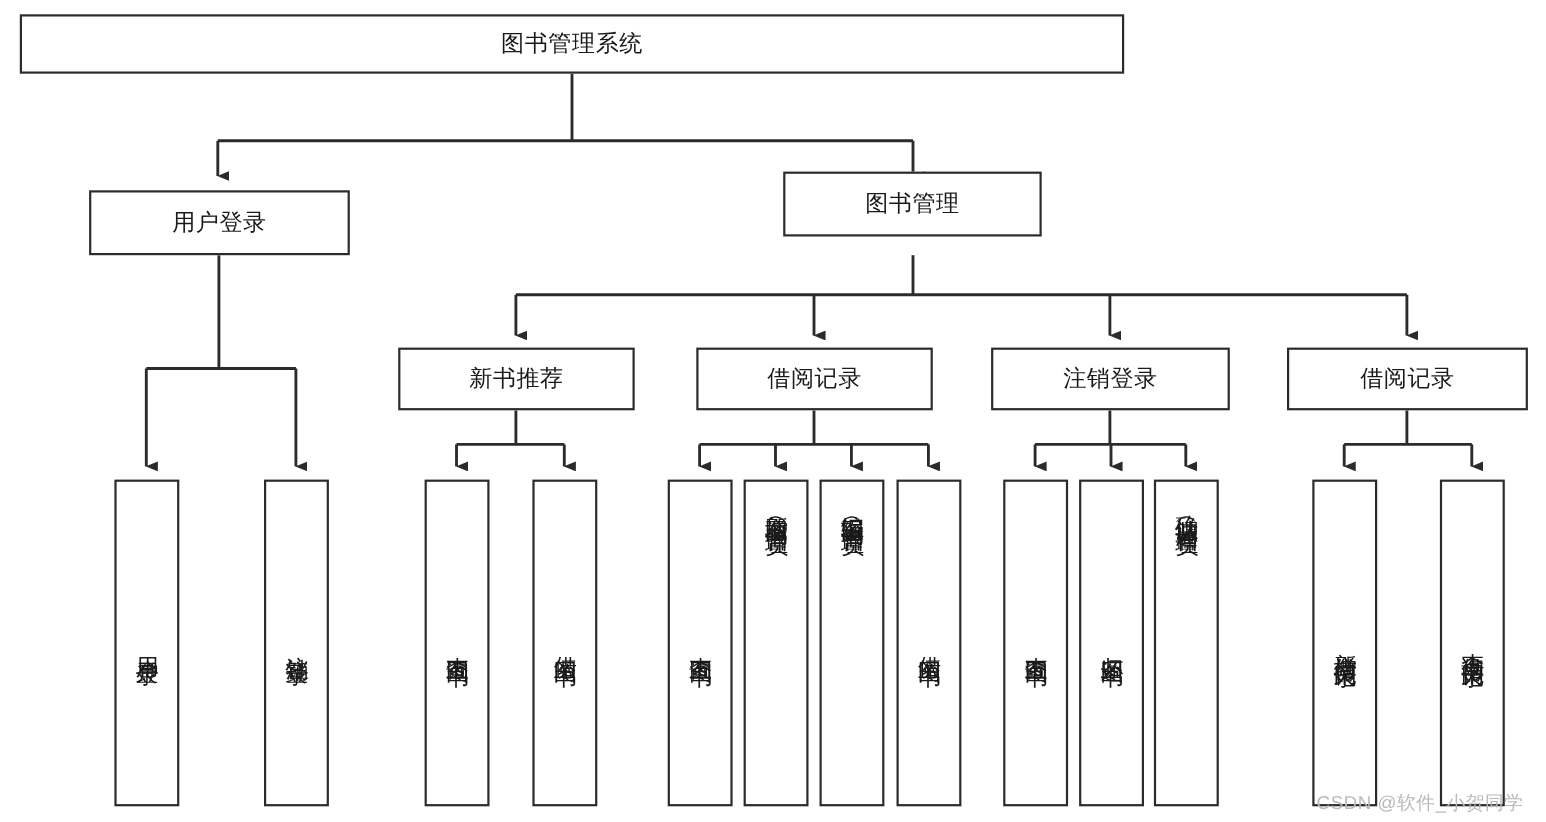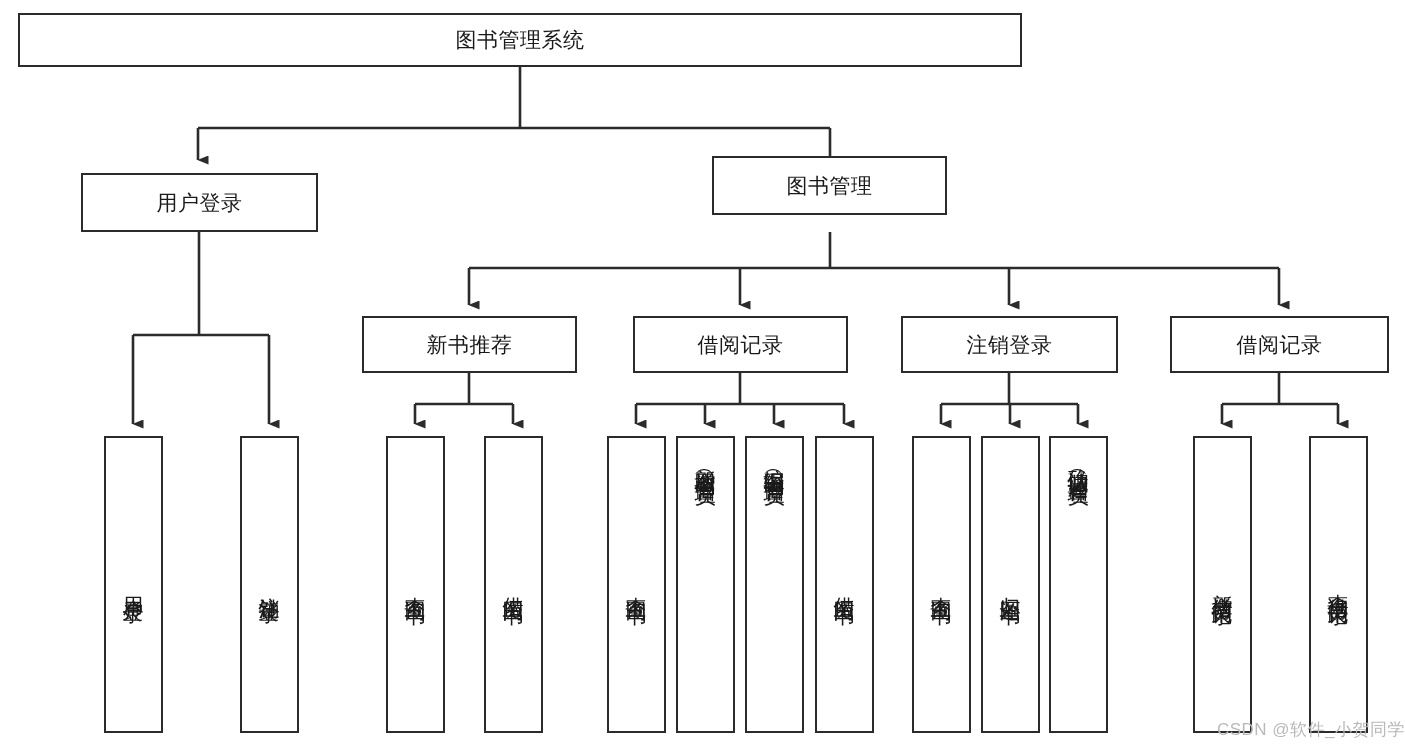--- a/index.html
+++ b/index.html
@@ -54,21 +54,21 @@
     font-size: 21px;
     letter-spacing: 2.5px;
     line-height: 1;
   }
   .node.leaf-centered {
     align-items: center;
     padding-top: 0;
   }
   .watermark {
     position: absolute;
-    right: 0;
+    right: 20px;
     bottom: 6px;
     font-size: 17px;
     color: #b9b9b9;
     letter-spacing: 0.5px;
     white-space: nowrap;
     user-select: none;
   }
 </style>
 </head>
 <body>

